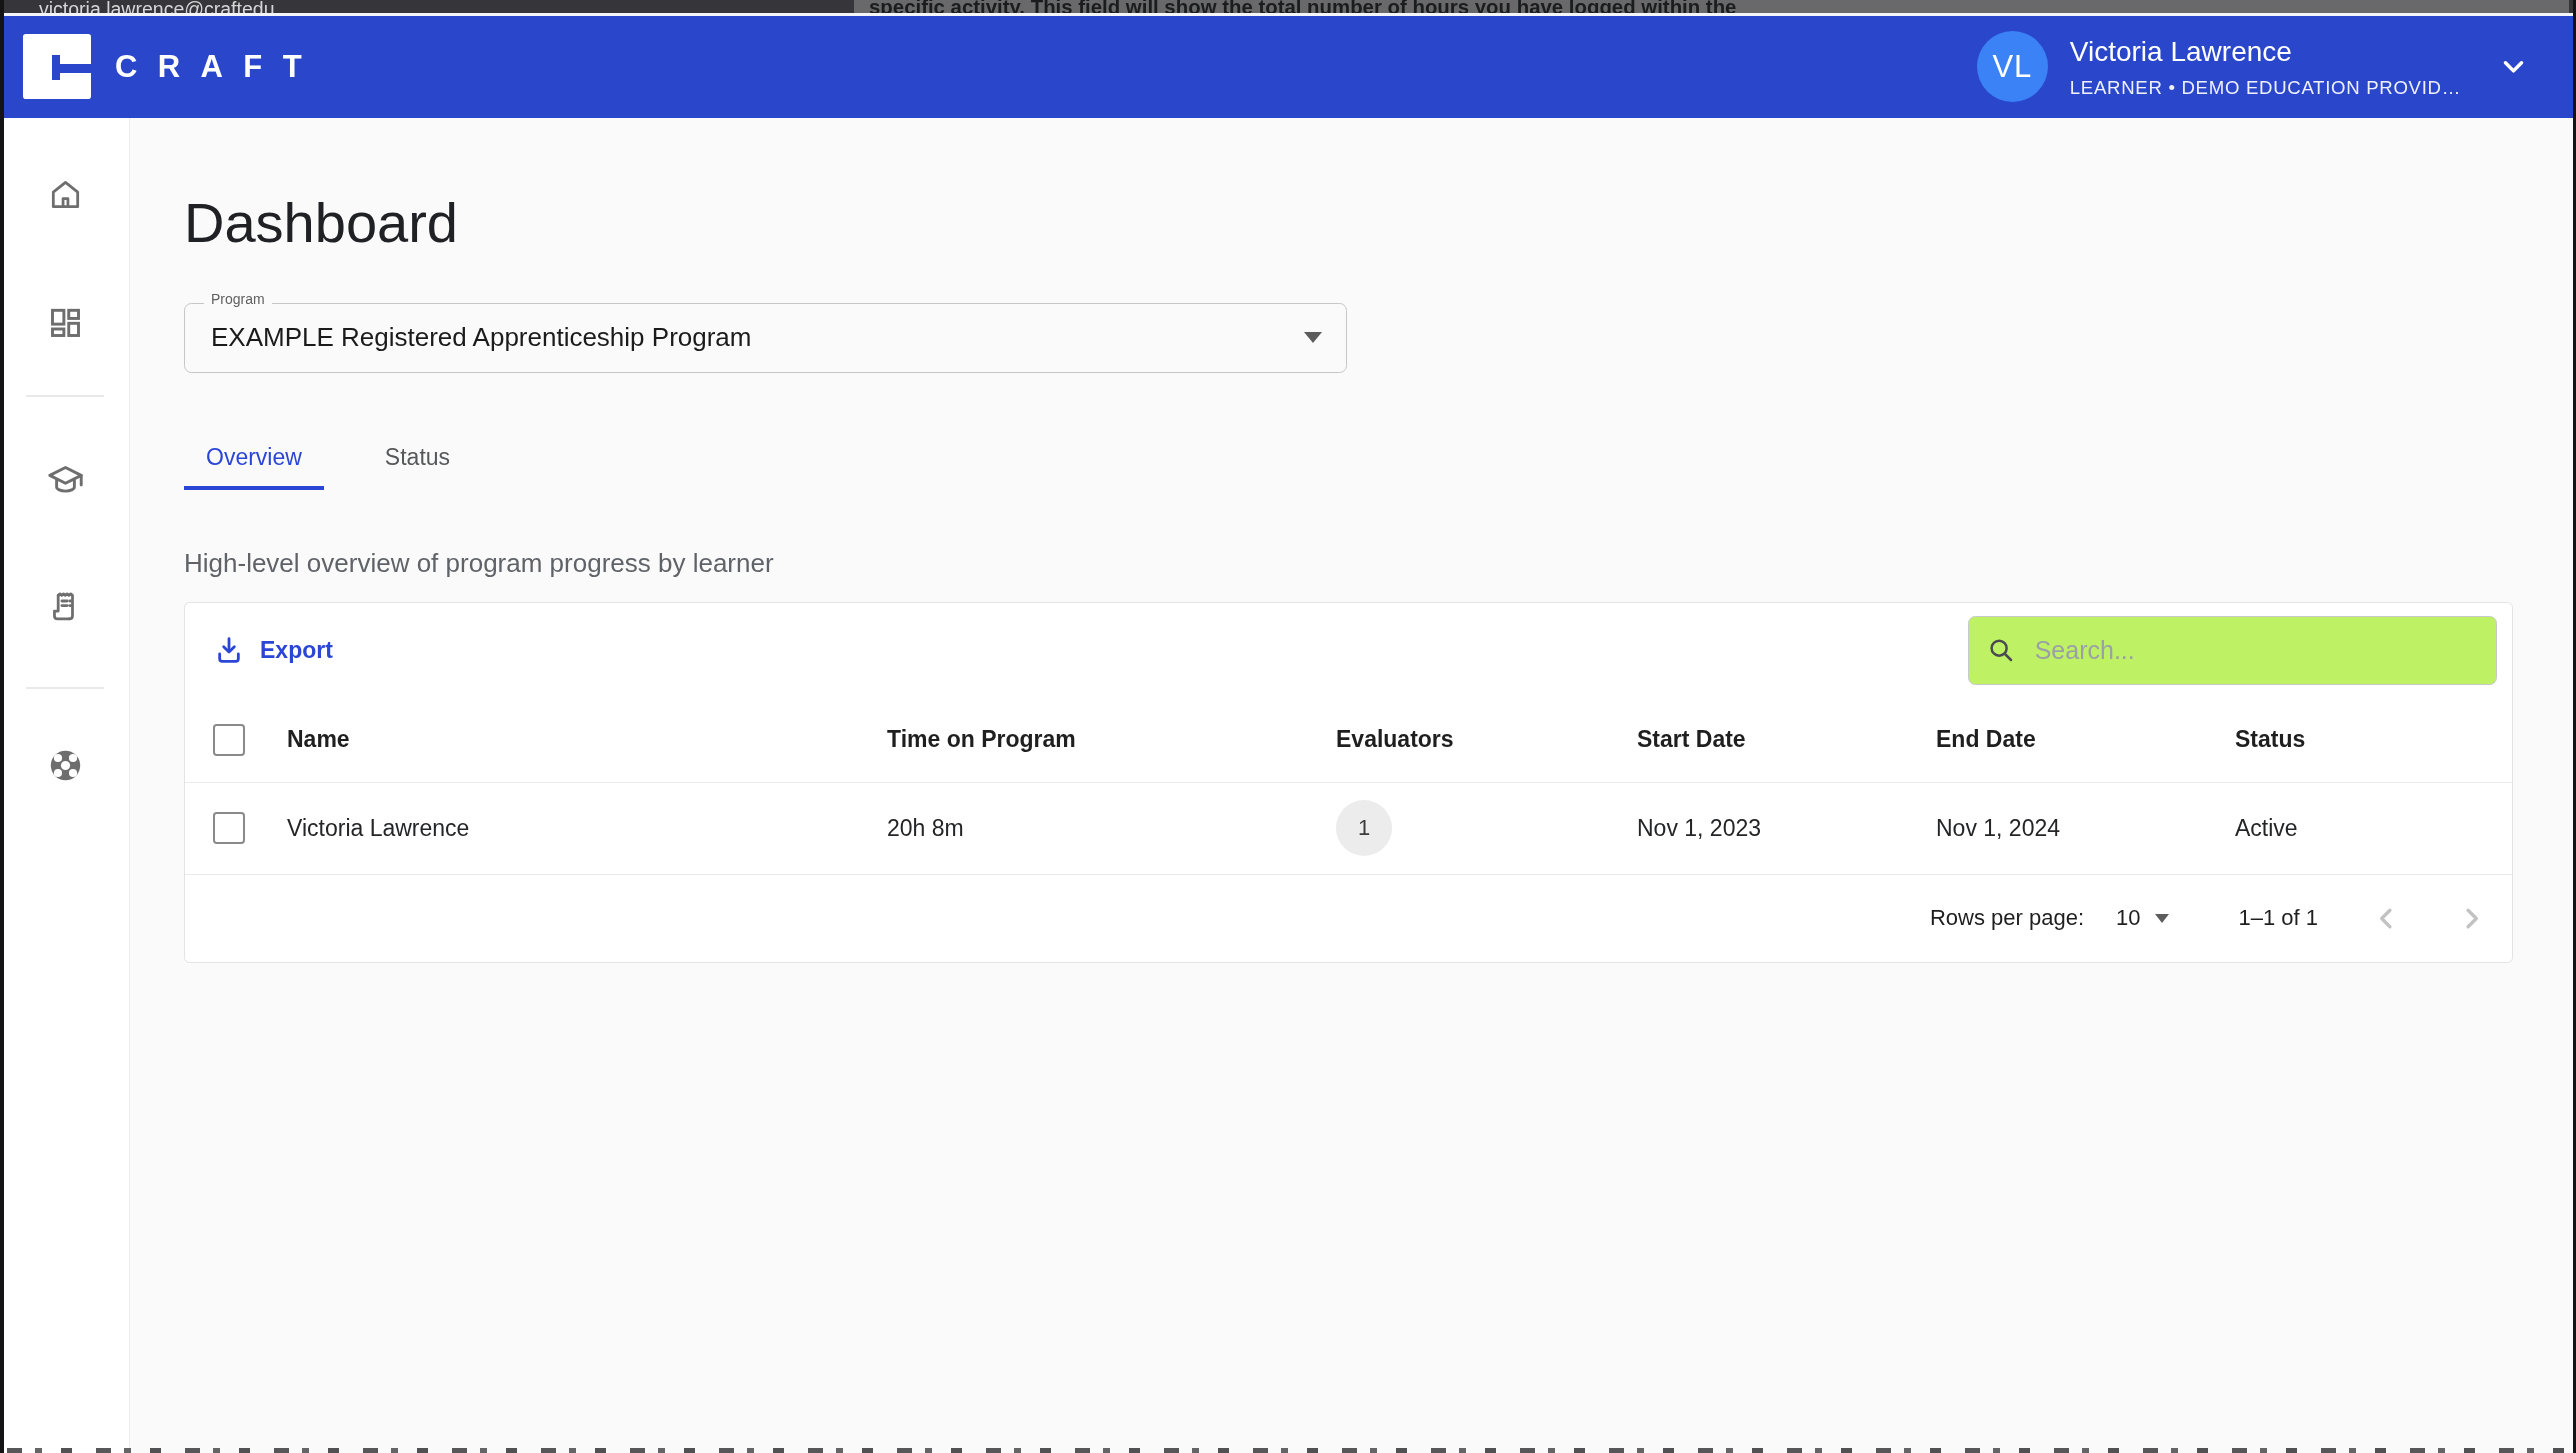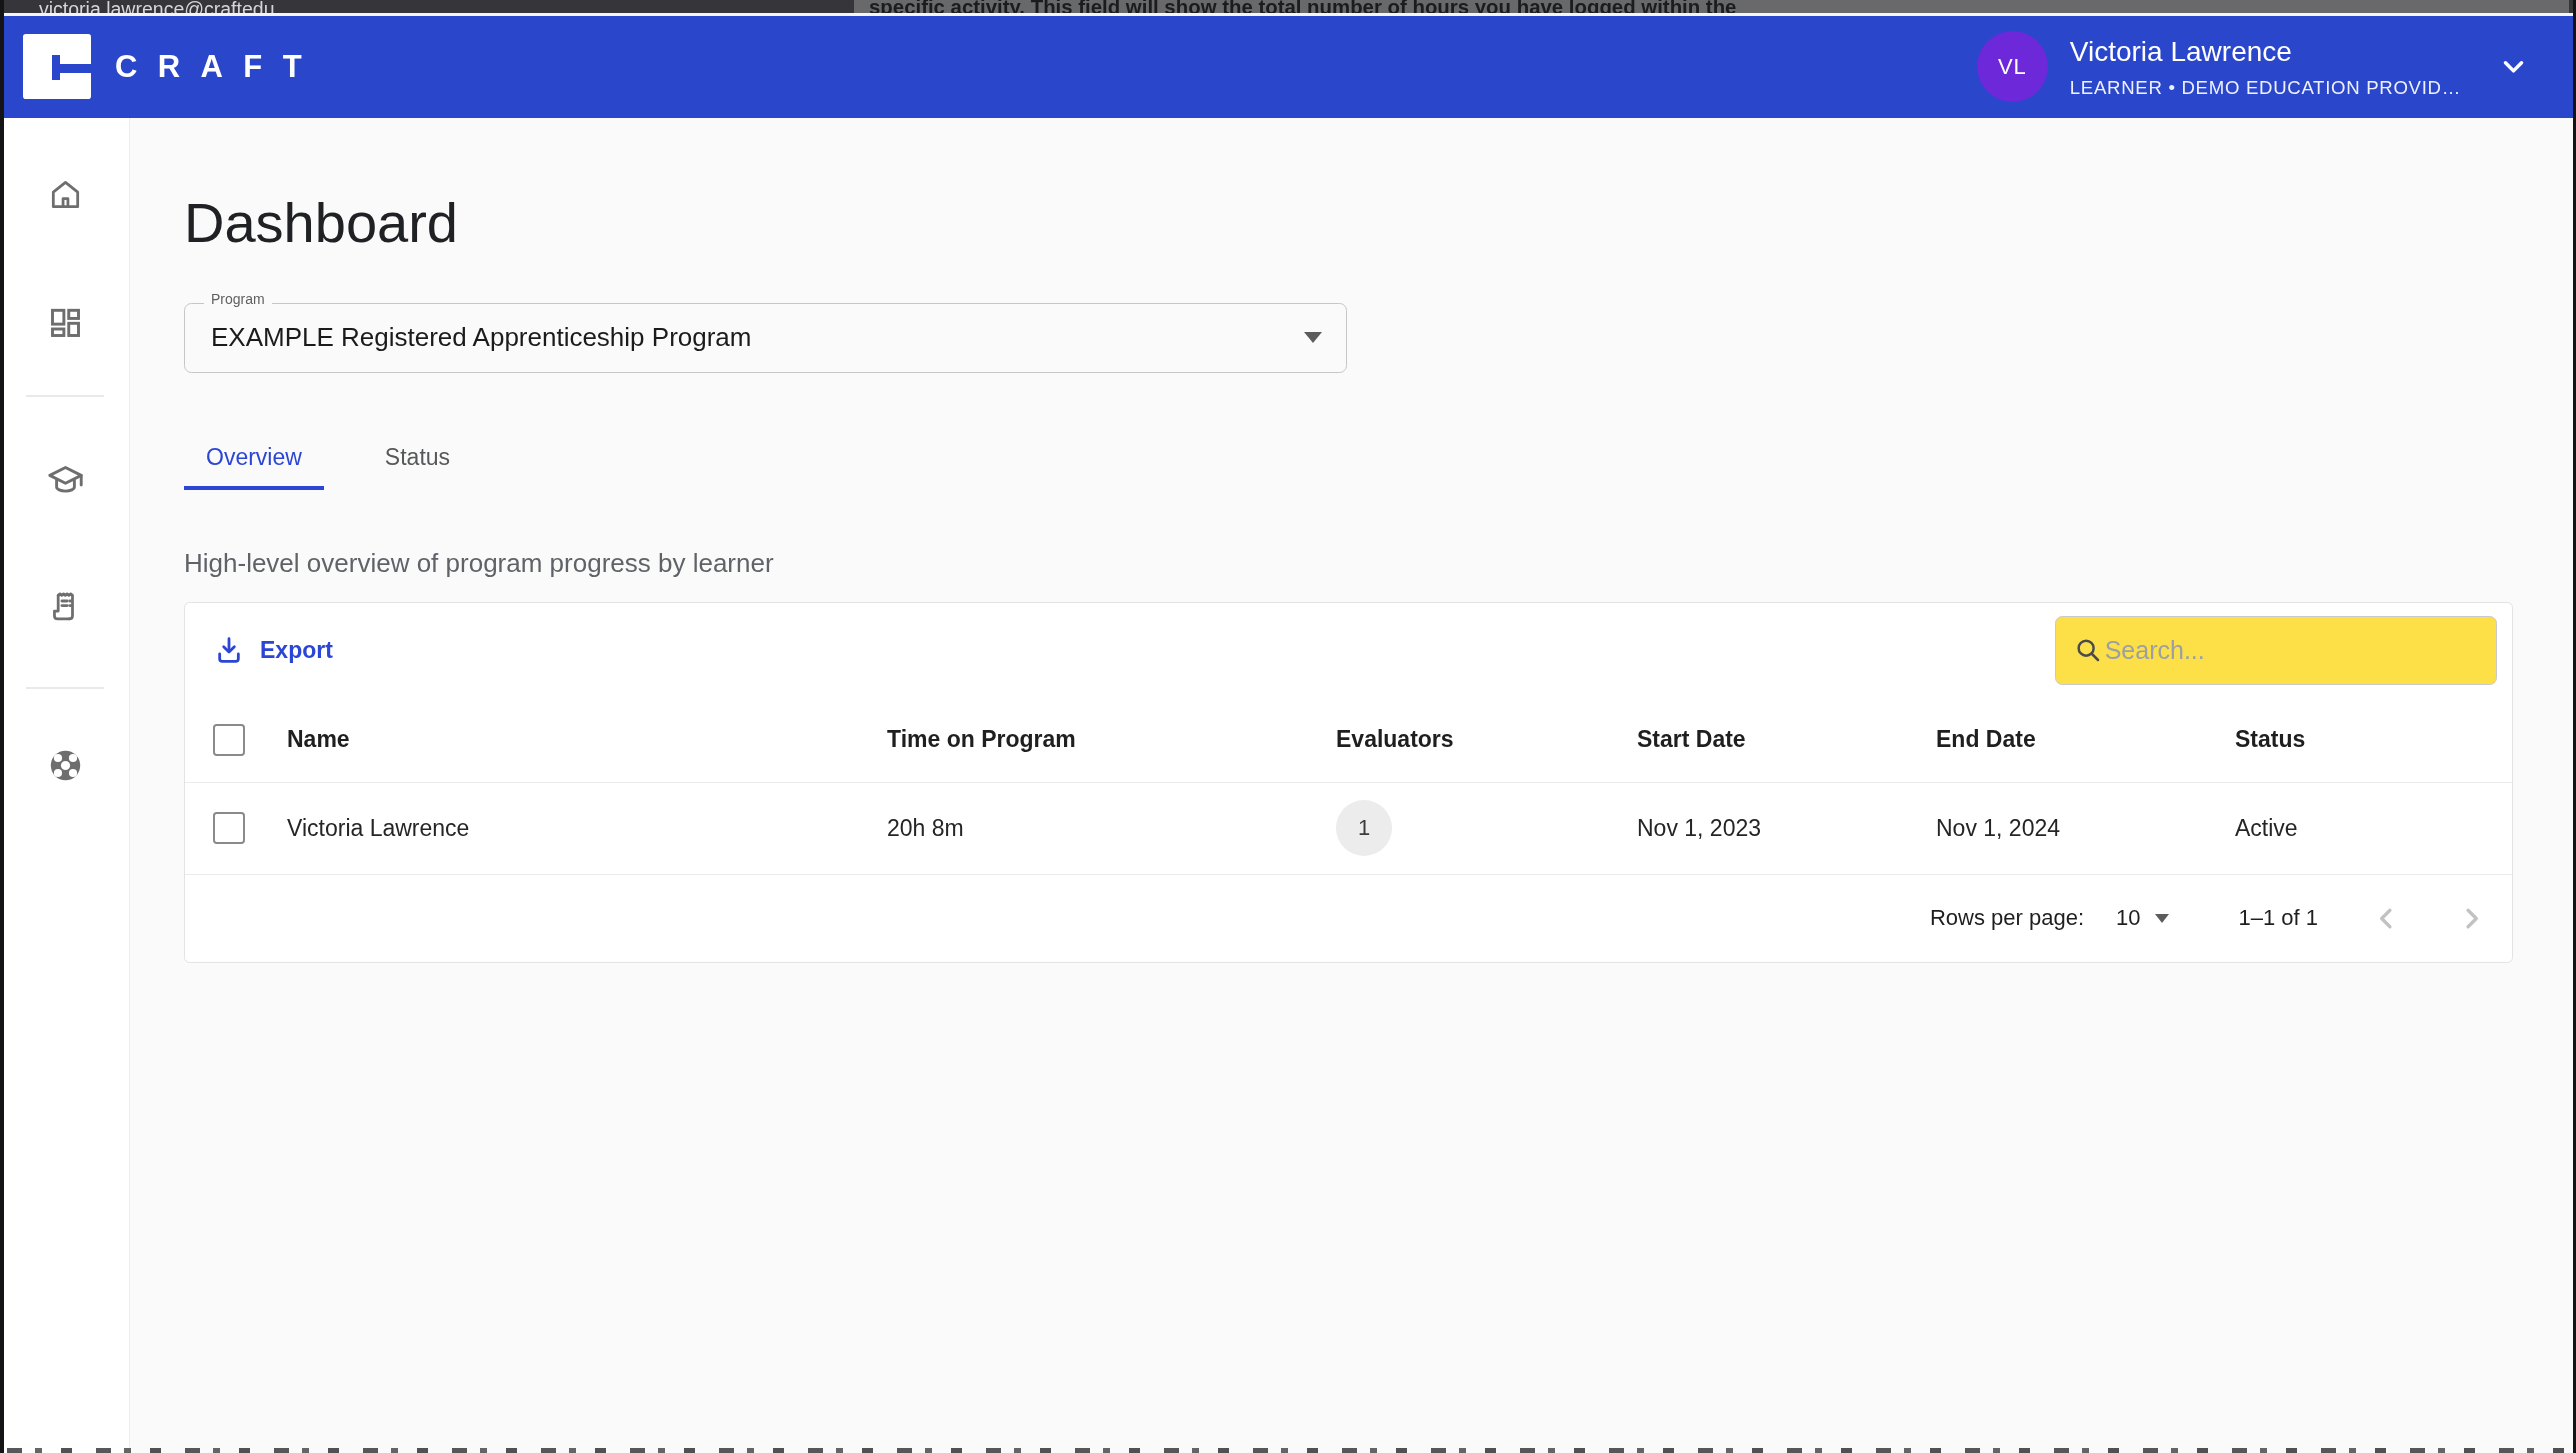--- a/index.html
+++ b/index.html
@@ -21,21 +21,21 @@
   .hairline { height: 2.8px; background: #f4f5f8; }
 
   
   .appbar { height: 102px; background: #2a47cc; display: flex; align-items: center; justify-content: space-between; padding: 0 45px 0 23px; }
   .brand { display: flex; align-items: center; gap: 24px; }
   .brand-mark { width: 68px; height: 65px; background: #fff; border-radius: 2.8px; position: relative; }
   .brand-mark .bm-v { position: absolute; left: 29px; top: 20.4px; width: 8.4px; height: 25px; background: #2a47cc; }
   .brand-mark .bm-h { position: absolute; left: 29px; top: 30px; width: 39px; height: 8.4px; background: #2a47cc; }
   .brand-name { color: #fff; font-size: 31px; font-weight: 600; letter-spacing: 20.4px; }
   .user { display: flex; align-items: center; }
-  .avatar { width: 71px; height: 71px; border-radius: 50%; background: #6d28d9; color: #fff; font-size: 22px; letter-spacing: 0.9px;
+  .avatar { width: 71px; height: 71px; border-radius: 50%; background: #3b82f6; color: #fff; font-size: 31px; letter-spacing: 0.9px;
             display: flex; align-items: center; justify-content: center; }
   .user-text { margin-left: 22px; }
   .user-name { color: #fff; font-size: 28px; line-height: 33px; }
   .user-role { color: rgba(255,255,255,.92); font-size: 18.6px; letter-spacing: 0.7px; margin-top: 9.3px; }
   .user-chevron { margin-left: 35px; display: flex; }
 
   
   .page-body { display: flex; height: 1335px; justify-content: flex-end; }
   .sidebar { width: 130px; background: #fff; border-right: 1.9px solid #ededed; position: relative; flex: none; }
   .side-item { position: absolute; left: 45px; width: 41px; height: 41px; display: flex; align-items: center; justify-content: center; cursor: pointer; }
@@ -55,21 +55,21 @@
   .tab { padding: 0 22px; height: 61px; display: flex; align-items: center; font-size: 23px; font-weight: 500;
          color: #57585a; border-bottom: 4.6px solid transparent; cursor: pointer; }
   .tab.active { color: #2b46d4; border-bottom-color: #2b46d4; }
   .tab + .tab { margin-left: 39px; }
 
   .page-subtitle { margin-top: 58px; font-size: 26px; color: #5f6368; }
 
   .card { margin-top: 23px; width: 2329px; background: #fff; border: 1.9px solid #e3e3e3; border-radius: 5.6px; }
   .toolbar { height: 95px; display: flex; align-items: center; justify-content: space-between; padding: 0 15px 0 28px; }
   .export-btn { display: flex; align-items: center; gap: 15px; color: #2b46d4; font-size: 23px; font-weight: 600; cursor: pointer; background: none; border: none; padding: 0; font-family: inherit; }
-  .search-box { width: 442px; height: 69px; border: 1.9px solid #c9c9c9; border-radius: 7.4px; display: flex; align-items: center; padding: 0 16.7px; gap: 0; background: #fde047; }
+  .search-box { width: 529px; height: 69px; border: 1.9px solid #c9c9c9; border-radius: 7.4px; display: flex; align-items: center; padding: 0 16.7px; gap: 17px; background: #bef264; }
   .search-box input { border: none; outline: none; font-size: 25px; color: #202124; width: 100%; font-family: inherit; background: transparent; }
   .search-box input::placeholder { color: #9aa0a6; }
 
   .tgrid { display: grid; grid-template-columns: 102px 600px 449px 301px 299px 299px 1fr; align-items: center; }
   .thead { height: 84px; font-size: 23px; font-weight: 700; color: #1f1f1f; }
   .trow  { height: 93px; border-top: 1.9px solid #ebebeb; border-bottom: 1.9px solid #ebebeb; font-size: 23px; color: #242527; }
   .cb { width: 32px; height: 32px; border: 2.8px solid #8a8a8a; border-radius: 3.7px; margin-left: 28px; background: #fff; cursor: pointer; }
   .badge { width: 56px; height: 56px; border-radius: 50%; background: #ececec; color: #3c3c3c; font-size: 22px;
            display: flex; align-items: center; justify-content: center; }
 

